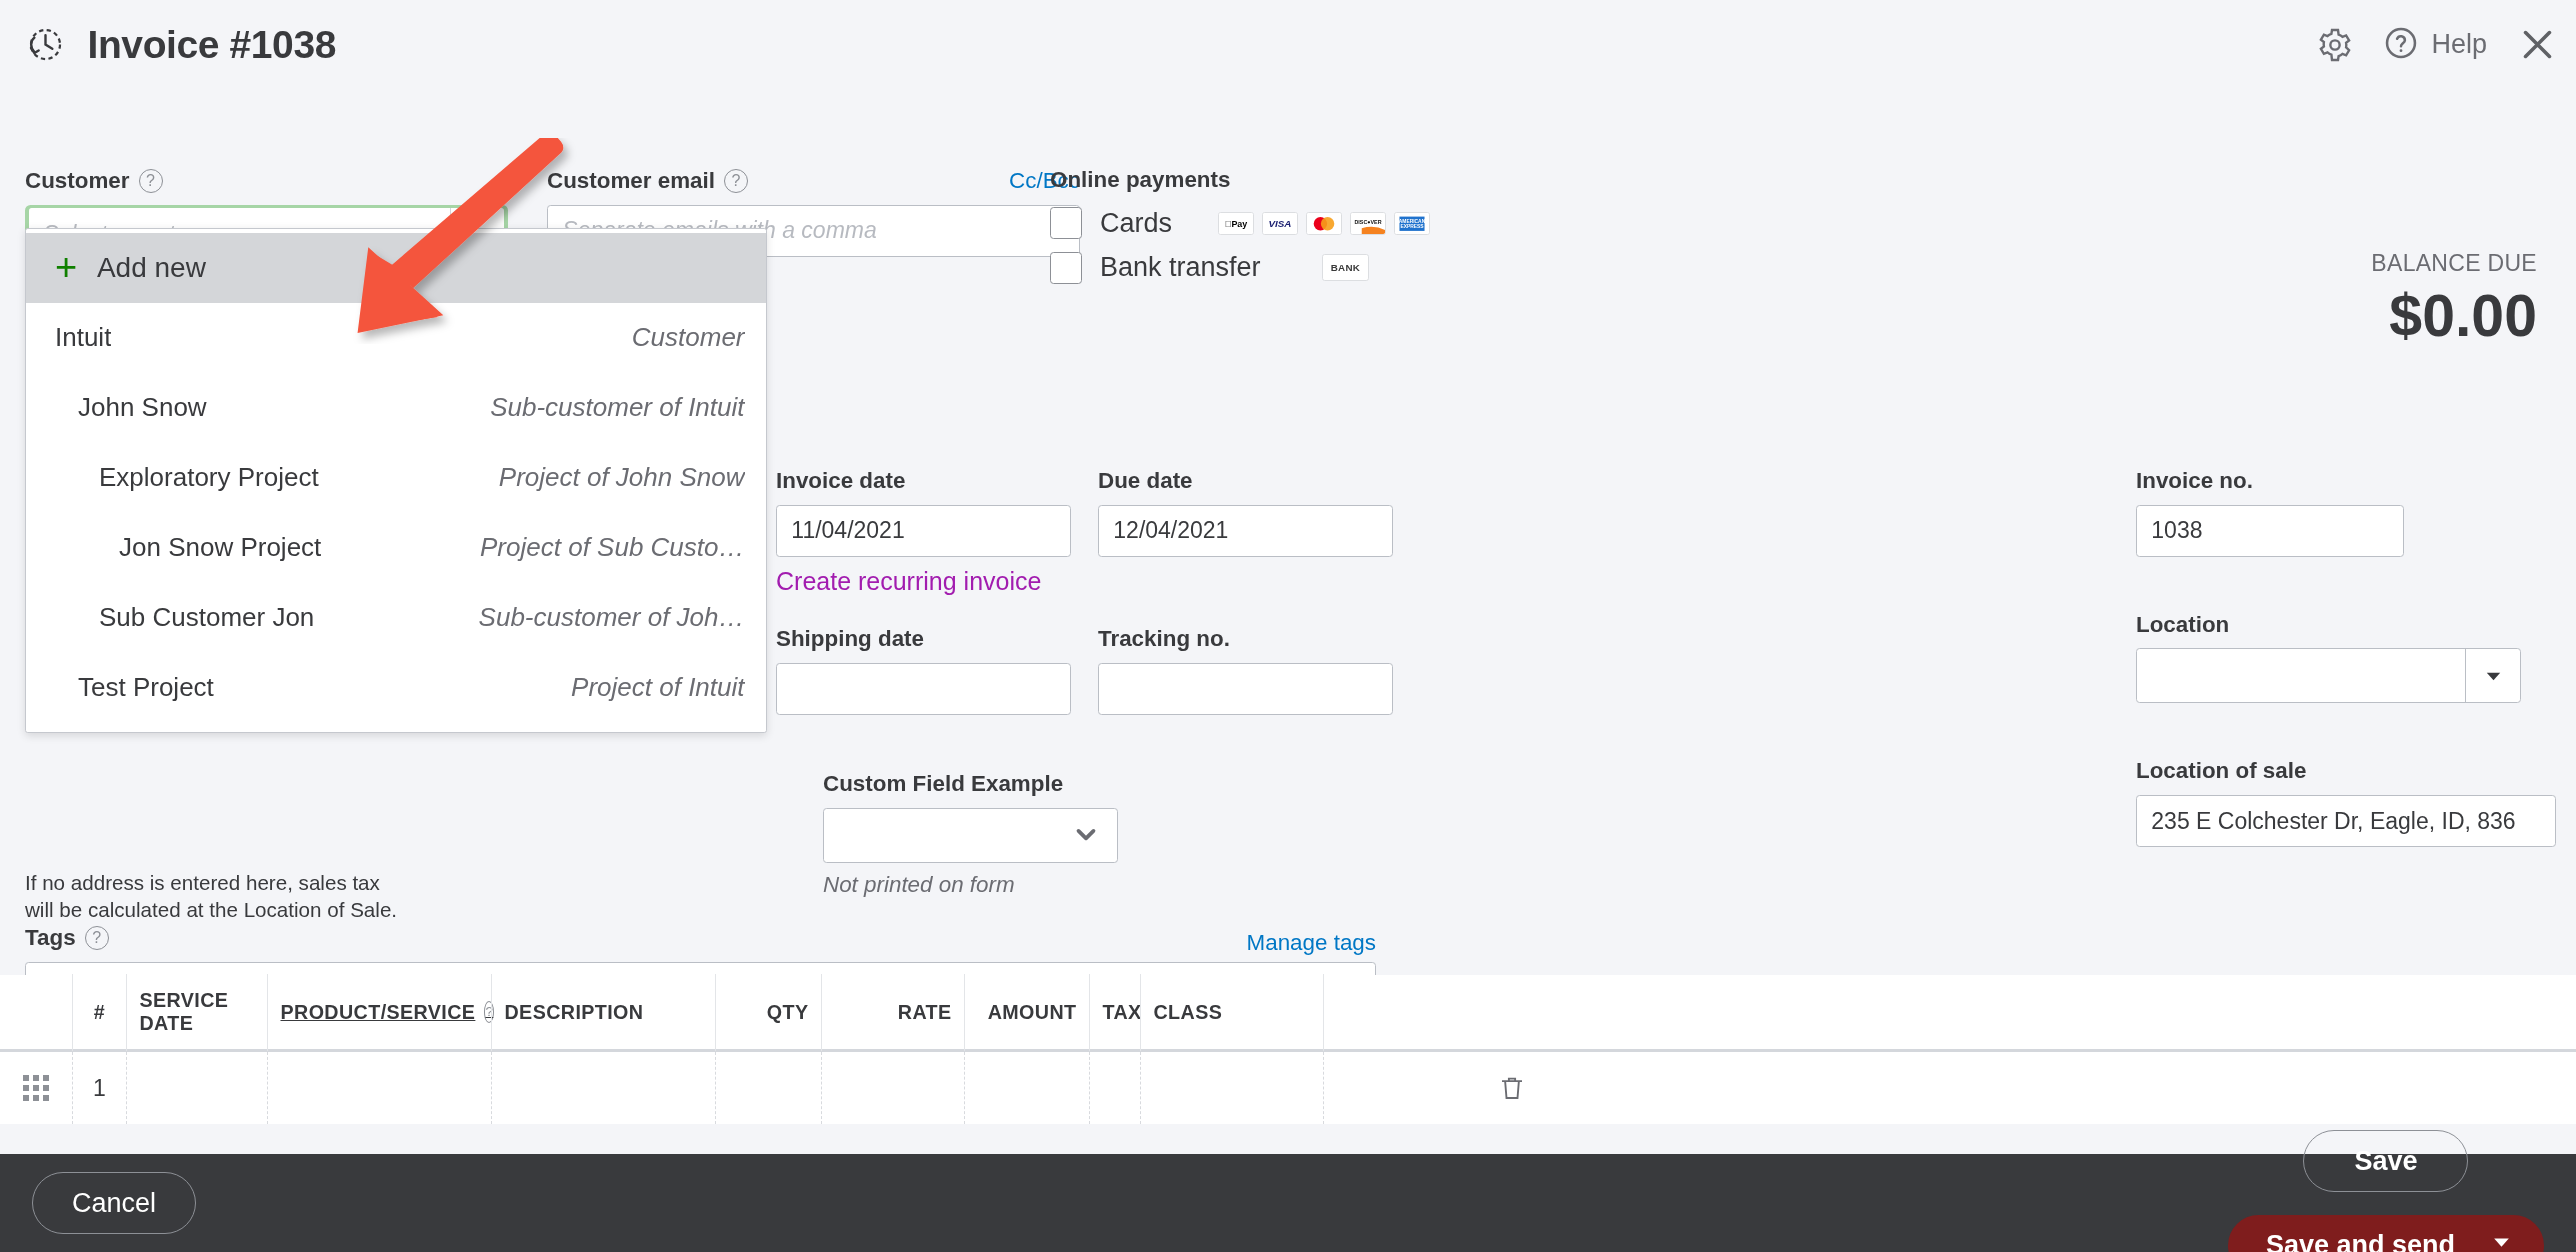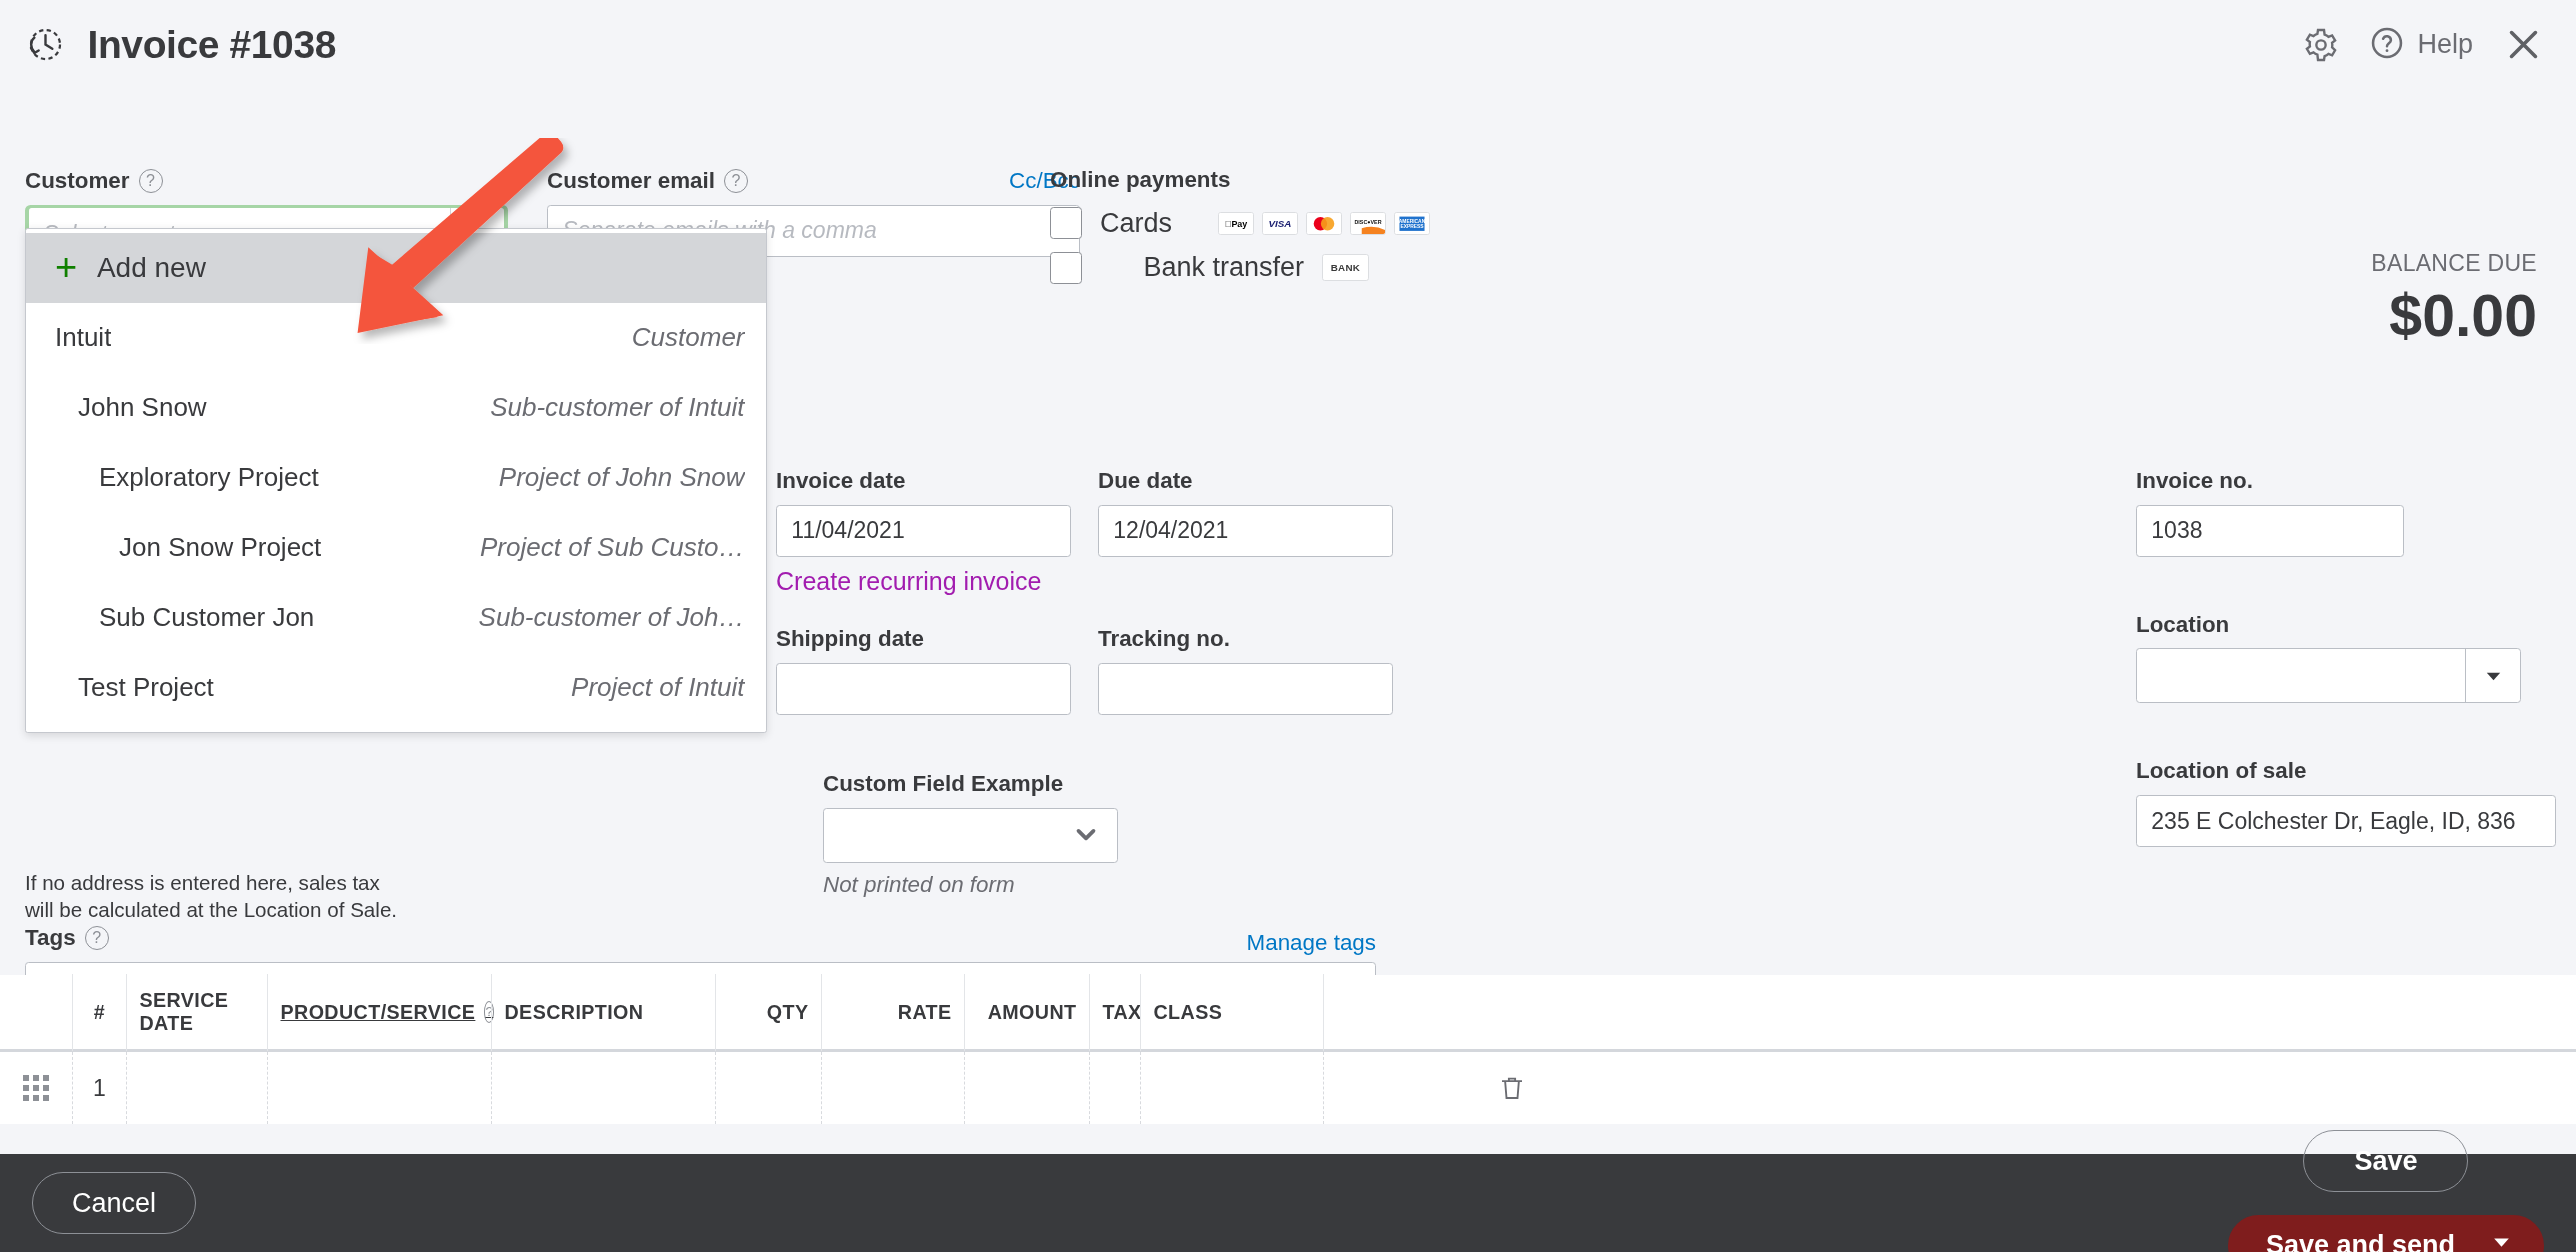--- a/index.html
+++ b/index.html
@@ -16,21 +16,21 @@
     position: absolute; top: 0; left: 0; width: 2576px; height: 89px;
     display: flex; align-items: center;
   }
   .hdr-left { display: flex; align-items: center; gap: 21.5px; padding-left: 25px; }
   .recurring-icon { width: 41px; height: 41px; display:block; }
   .invoice-title {
     font-size: 39px; font-weight: bold; color: #393a3d; letter-spacing: -0.4px;
     white-space: nowrap;
   }
   .hdr-right {
-    margin-left: auto; display: flex; align-items: center; gap: 30px; padding-right: 32px;
+    margin-left: auto; display: flex; align-items: center; gap: 30px; padding-right: 18px;
   }
   .icon-btn { display:flex; align-items:center; justify-content:center; cursor:pointer; }
   .help-group { display:flex; align-items:center; gap: 12.5px; cursor:pointer; }
   .help-label { font-size: 27px; color: #6b6c72; }
 
   
   .arrow-annotation {
     position: absolute; left: 295px; top: 49px; width: 286px; height: 206px;
     pointer-events: none; z-index: 60;
   }
@@ -110,21 +110,21 @@
   
   .payments { position:absolute; left:1050px; top:70px; }
   .pay-title { font-size:22.4px; font-weight:bold; color:#393a3d; margin-bottom:14.3px;margin-top:8px; }
   .pay-row { display:flex; align-items:center; gap:18px; margin-bottom: 12.5px; }
   .checkbox {
     width:32px; height:32px; border:1.8px solid #8d9096; border-radius:3.6px; background:#fff;
     cursor:pointer; flex: none;
   }
   .pay-label { font-size:27px; color:#393a3d; min-width: 0; }
   .cards-label { width: 100px; }
-  .bank-label { width: 204px; text-align: right; }
+  .bank-label { width: 204px; }
   .card-icons { display:flex; gap: 8px; align-items:center; }
   .card-chip {
     width: 36px; height: 23px; border:0.9px solid #dcdee1; border-radius:2.7px; background:#fff;
     display:flex; align-items:center; justify-content:center; overflow:hidden;
   }
   .bank-chip {
     width: 47px; height: 27px; border:0.9px solid #dcdee1; border-radius:2.7px; background:#fff;
     display:flex; align-items:center; justify-content:center;
     font-size: 9.8px; font-weight:bold; color:#3a3a3a; letter-spacing: 0.3px;
   }

